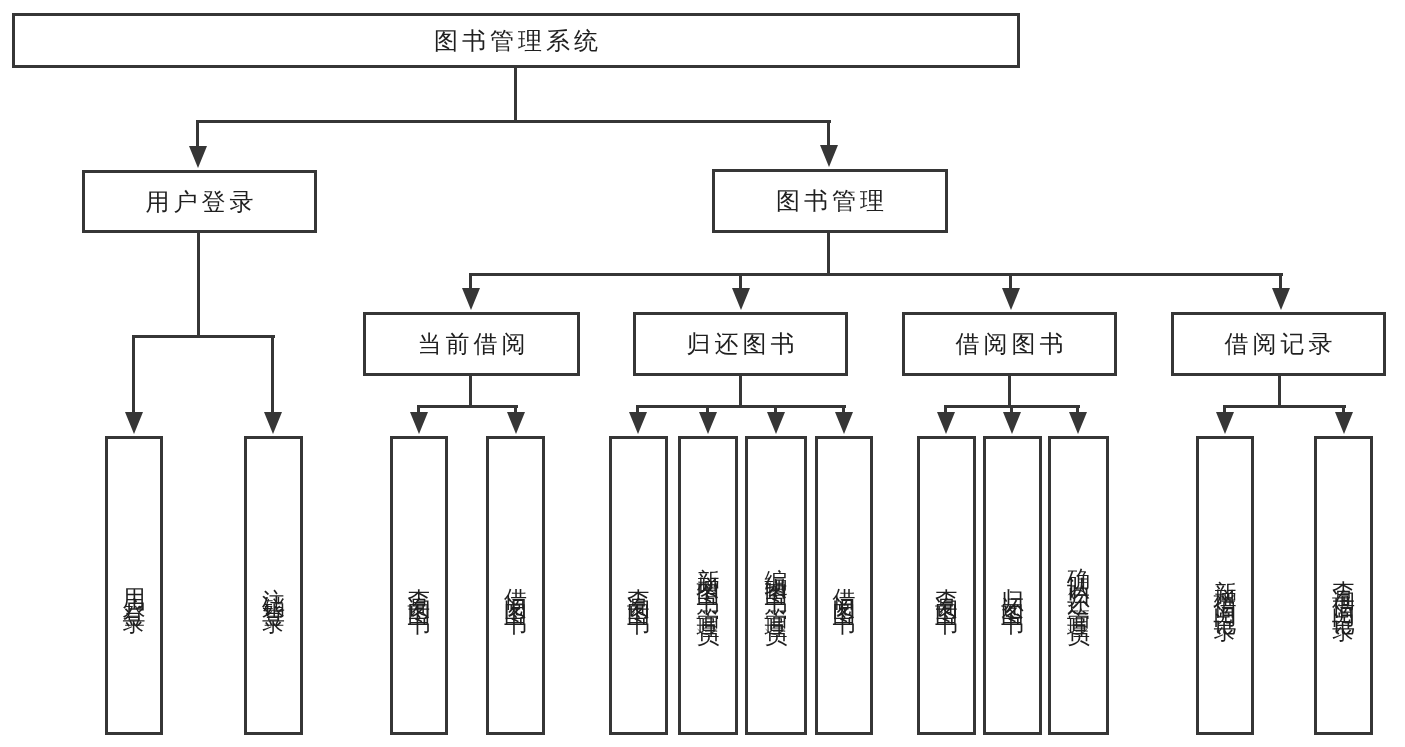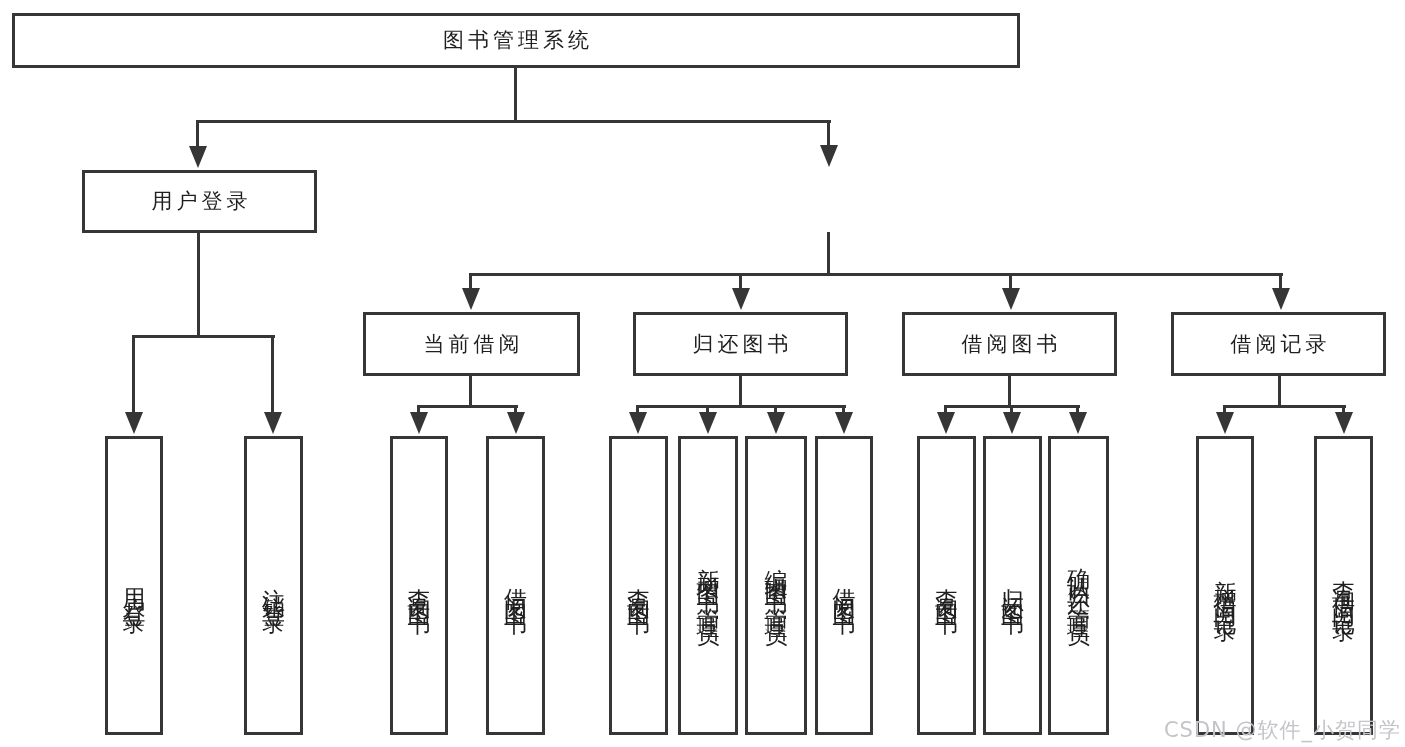--- a/index.html
+++ b/index.html
@@ -18,21 +18,21 @@
   }
   .node{
     position:absolute;
     box-sizing:border-box;
     border:3px solid var(--line);
     background:#fff;
     display:flex;align-items:center;justify-content:center;
     color:var(--text);
   }
   .node.h span{
-    font-size:21px;
+    font-size:24px;
     letter-spacing:4px;
     text-indent:4px;
     white-space:nowrap;
     line-height:1;
   }
   .node.v span{
     writing-mode:vertical-rl;
     text-orientation:mixed;
     font-size:23px;
     letter-spacing:8px;
@@ -61,20 +61,23 @@
 <body>
 
 <div id="canvas">
 
   <div class="node h" style="left:12px;top:13px;width:1008px;height:55px">
     <span>图书管理系统</span>
   </div>
 
   <div class="node h" style="left:82px;top:170px;width:235px;height:63px">
     <span>用户登录</span>
+  </div>
+  <div class="node h" style="left:712px;top:169px;width:236px;height:64px">
+    <span>图书管理</span>
   </div>
 
   <div class="node h" style="left:363px;top:312px;width:217px;height:64px">
     <span>当前借阅</span>
   </div>
   <div class="node h" style="left:633px;top:312px;width:215px;height:64px">
     <span>归还图书</span>
   </div>
   <div class="node h" style="left:902px;top:312px;width:215px;height:64px">
     <span>借阅图书</span>
@@ -175,14 +178,13 @@
       <div class="vline" style="left: 1010px; top: 405px; height: 11px;"></div>
       <div class="arrowhead" style="left: 1003px; top: 412px;"></div>
       <div class="vline" style="left: 1076px; top: 405px; height: 11px;"></div>
       <div class="arrowhead" style="left: 1069px; top: 412px;"></div>
       <div class="vline" style="left: 1223px; top: 405px; height: 11px;"></div>
       <div class="arrowhead" style="left: 1216px; top: 412px;"></div>
       <div class="vline" style="left: 1342px; top: 405px; height: 11px;"></div>
       <div class="arrowhead" style="left: 1335px; top: 412px;"></div>
     </div>
 
-  <div class="watermark">CSDN @软件_小贺同学</div>
 </div>
 
 </body></html>

